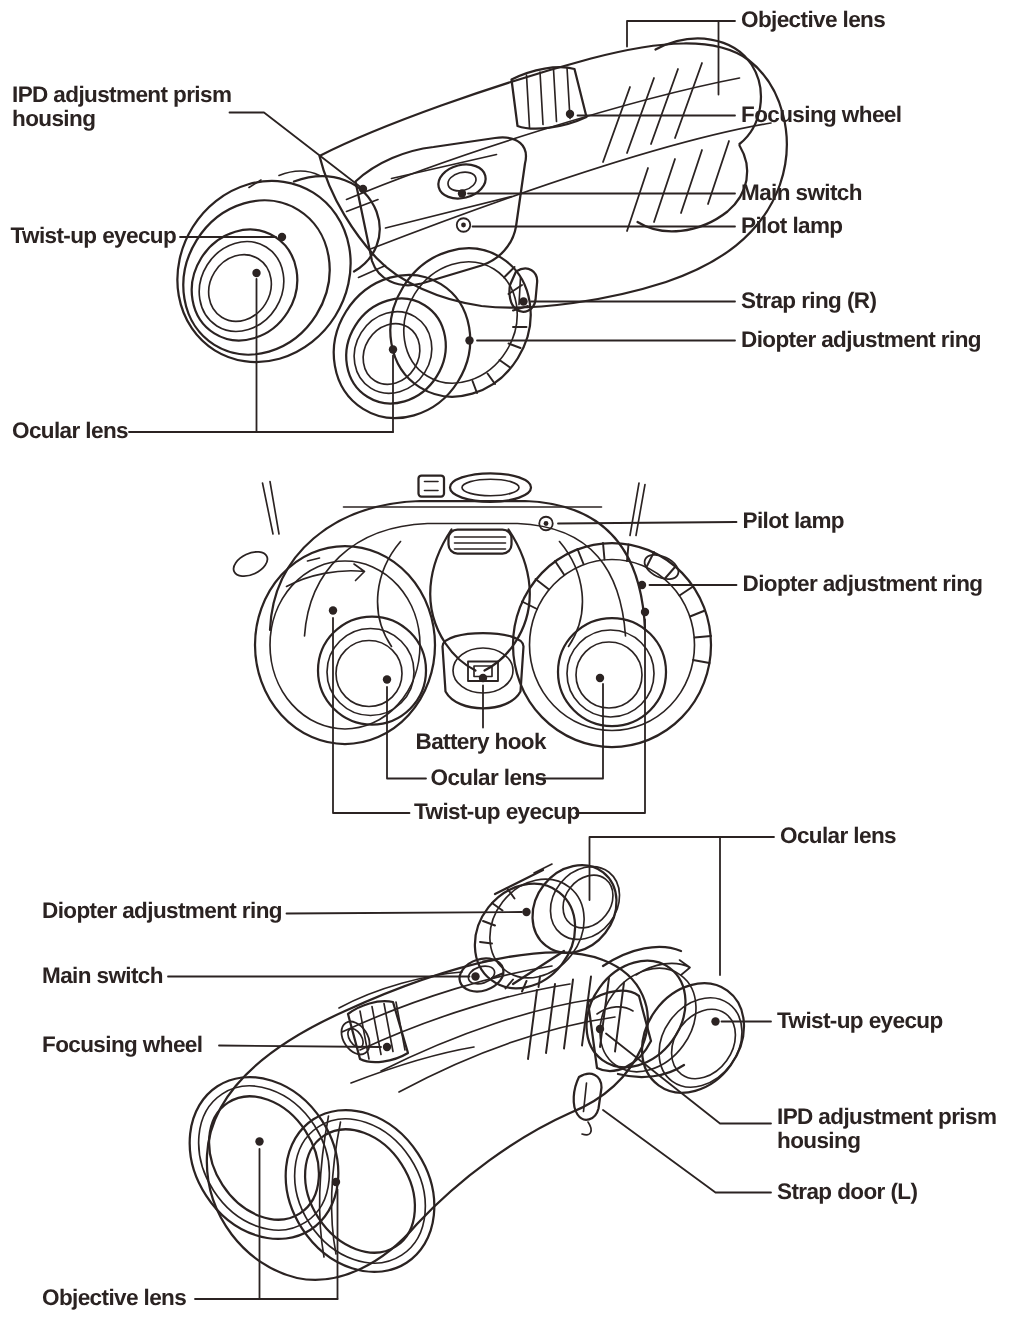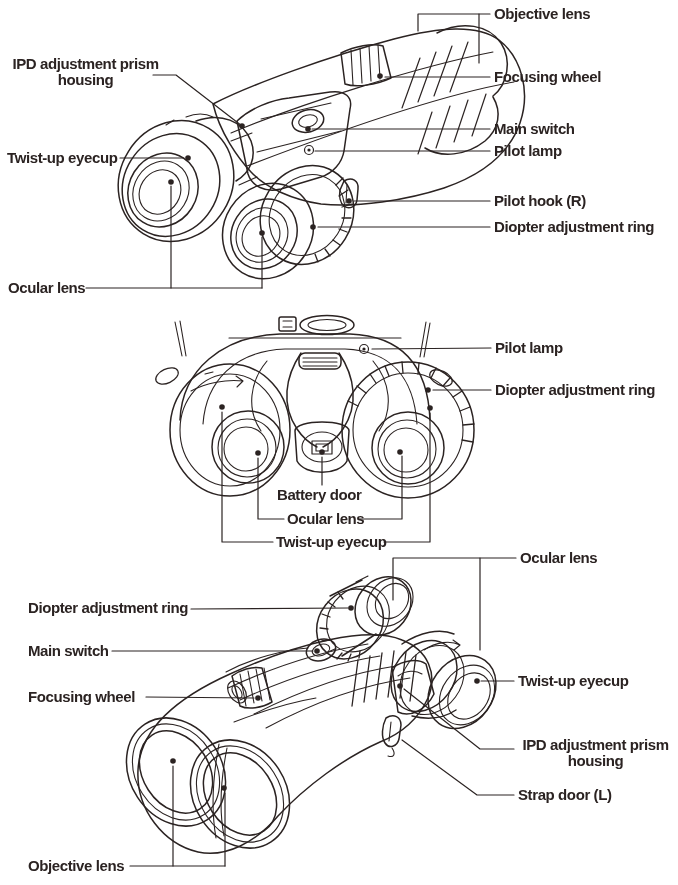--- a/index.html
+++ b/index.html
@@ -1,20 +1,20 @@
 <!DOCTYPE html>
 <html><head>
 <meta charset="utf-8">
 <style>
   html,body{margin:0;padding:0;background:#ffffff;}
   .page{position:relative;width:678px;height:885px;background:#ffffff;overflow:hidden;
         font-family:"Liberation Sans",sans-serif;}
   .page svg{position:absolute;left:0;top:0;}
   .label{position:absolute;font-weight:700;font-size:15px;line-height:1.07;
-         letter-spacing:-0.4px;color:#2b2322;white-space:nowrap;text-align:center;}
+         letter-spacing:-0.4px;color:#2b2322;white-space:nowrap;}
   .label.wrap{white-space:normal;}
 </style>
 </head>
 <body>
 
 <div class="page">
 
 <svg width="678" height="885" viewBox="0 0 678 885">
   <g stroke="#2b2322" fill="none" stroke-width="1.5" stroke-linecap="round" stroke-linejoin="round">
 
@@ -216,27 +216,27 @@
     </g>
   </g>
 </svg>
 
 <div class="label" style="left:494px;top:6px">Objective lens</div>
 <div class="label wrap" style="left:8px;top:56px;width:155px">IPD adjustment prism housing</div>
 <div class="label" style="left:494px;top:69px">Focusing wheel</div>
 <div class="label" style="left:494px;top:121px">Main switch</div>
 <div class="label" style="left:494px;top:143px">Pilot lamp</div>
 <div class="label" style="left:7px;top:150px">Twist-up eyecup</div>
-<div class="label" style="left:494px;top:193px">Pilot hook (R)</div>
+<div class="label" style="left:494px;top:193px">Strap ring (R)</div>
 <div class="label" style="left:494px;top:219px">Diopter adjustment ring</div>
 <div class="label" style="left:8px;top:280px">Ocular lens</div>
 
 <div class="label" style="left:495px;top:340px">Pilot lamp</div>
 <div class="label" style="left:495px;top:382px">Diopter adjustment ring</div>
-<div class="label" style="left:277px;top:487px">Battery door</div>
+<div class="label" style="left:277px;top:487px">Battery hook</div>
 <div class="label" style="left:287px;top:511px">Ocular lens</div>
 <div class="label" style="left:276px;top:534px">Twist-up eyecup</div>
 
 <div class="label" style="left:520px;top:550px">Ocular lens</div>
 <div class="label" style="left:28px;top:600px">Diopter adjustment ring</div>
 <div class="label" style="left:28px;top:643px">Main switch</div>
 <div class="label" style="left:28px;top:689px">Focusing wheel</div>
 <div class="label" style="left:518px;top:673px">Twist-up eyecup</div>
 <div class="label wrap" style="left:518px;top:737px;width:155px">IPD adjustment prism housing</div>
 <div class="label" style="left:518px;top:787px">Strap door (L)</div>

